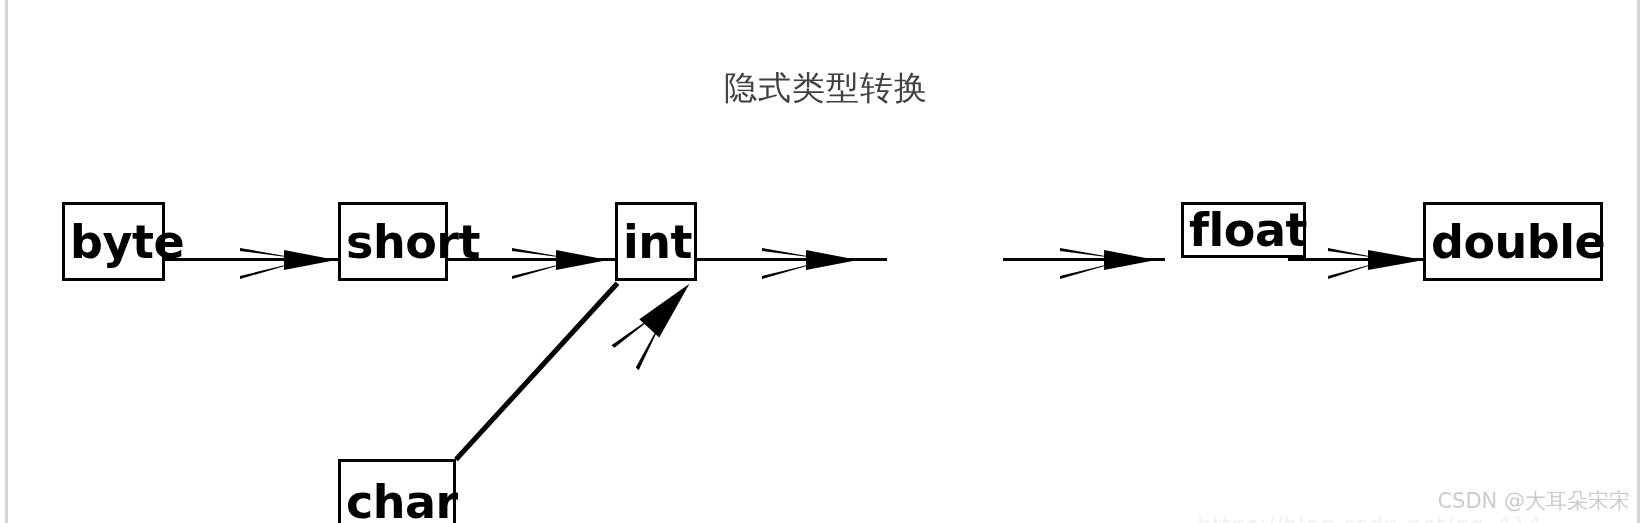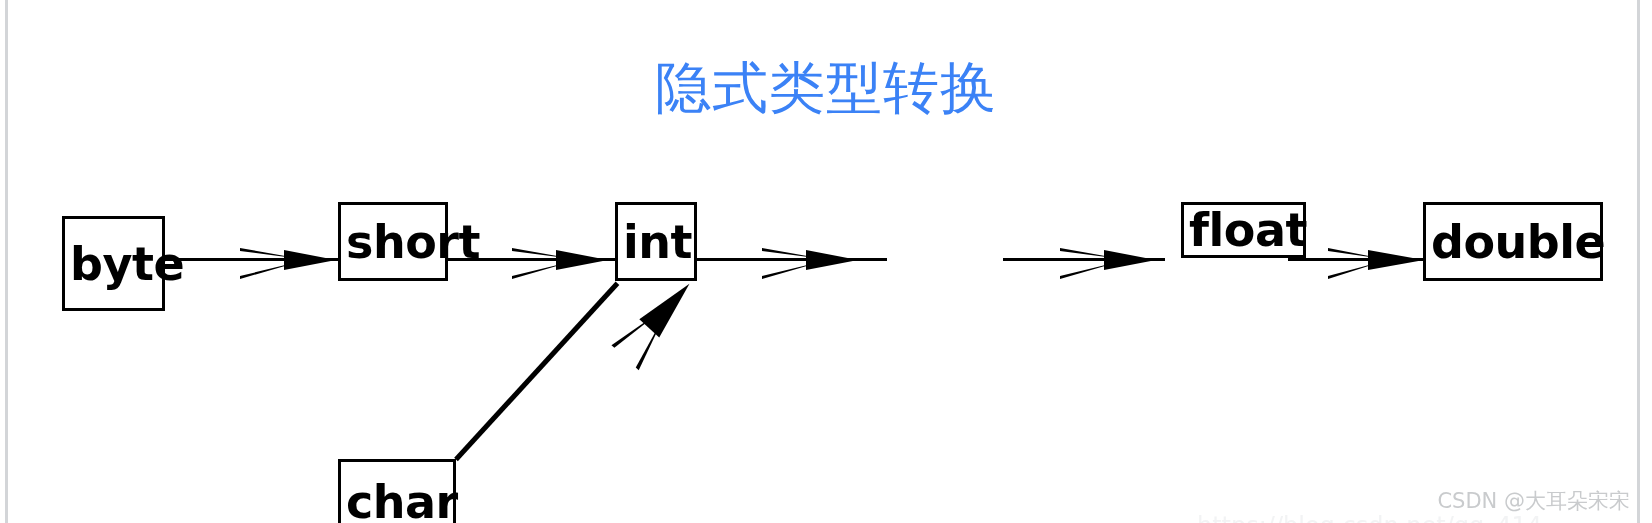--- a/index.html
+++ b/index.html
@@ -24,23 +24,23 @@
   }
   .page-edge.left  { left: 5px; }
   .page-edge.right { left: 1637px; }
 
   #diagram-title {
     position: absolute;
     left: 0;
     top: 62px;
     width: 1652px;
     text-align: center;
-    font-size: 56px;
+    font-size: 33px;
     line-height: 52px;
-    color: #3b82f6;
+    color: #404040;
     font-family: "DejaVu Sans", "Liberation Sans", sans-serif;
     letter-spacing: 1px;
     white-space: nowrap;
   }
 
   
   .type-box {
     position: absolute;
     box-sizing: border-box;
     border: 3px solid #000000;
@@ -161,21 +161,21 @@
   </div>
 
   <div class="arrow-head" style="left:590px; top:262px; transform: rotate(-47.5deg); transform-origin: 100% 50%;">
     <svg width="100" height="48" viewBox="0 0 100 48">
       <path d="M2,9 L64,23 L2,13 Z" fill="#000"></path>
       <path d="M2,46 L64,27 L2,42 Z" fill="#000"></path>
       <path d="M40,12 L100,25 L40,39 Z" fill="#000"></path>
     </svg>
   </div>
 
-  <div class="type-box" style="left:62px; top:216px; width:103px; height:95px;">
+  <div class="type-box" style="left:62px; top:202px; width:103px; height:79px;">
     <span class="box-label">byte</span>
   </div>
 
   <div class="type-box" style="left:338px; top:202px; width:110px; height:79px;">
     <span class="box-label">short</span>
   </div>
 
   <div class="type-box" style="left:615px; top:202px; width:82px; height:79px;">
     <span class="box-label">int</span>
   </div>

